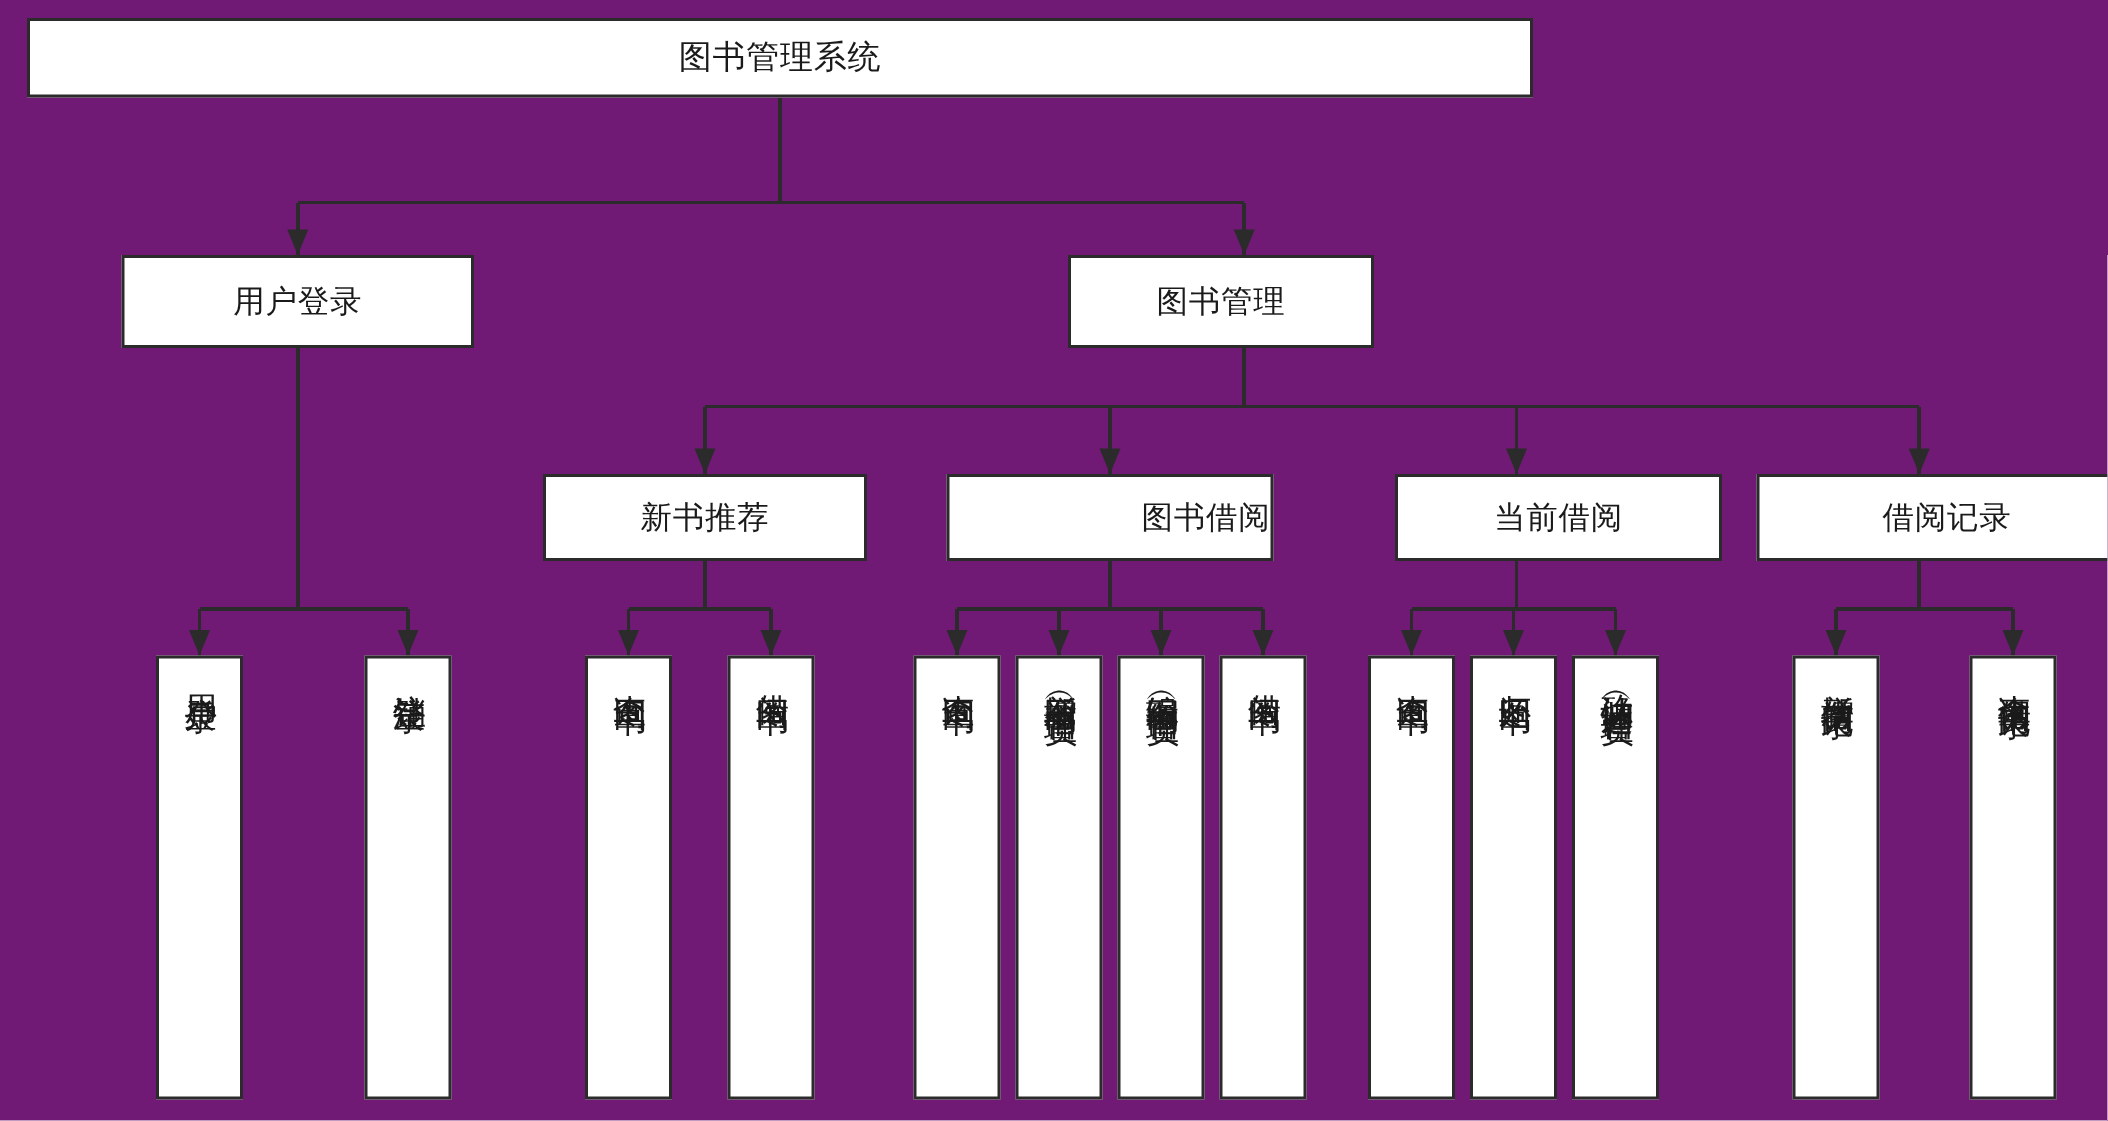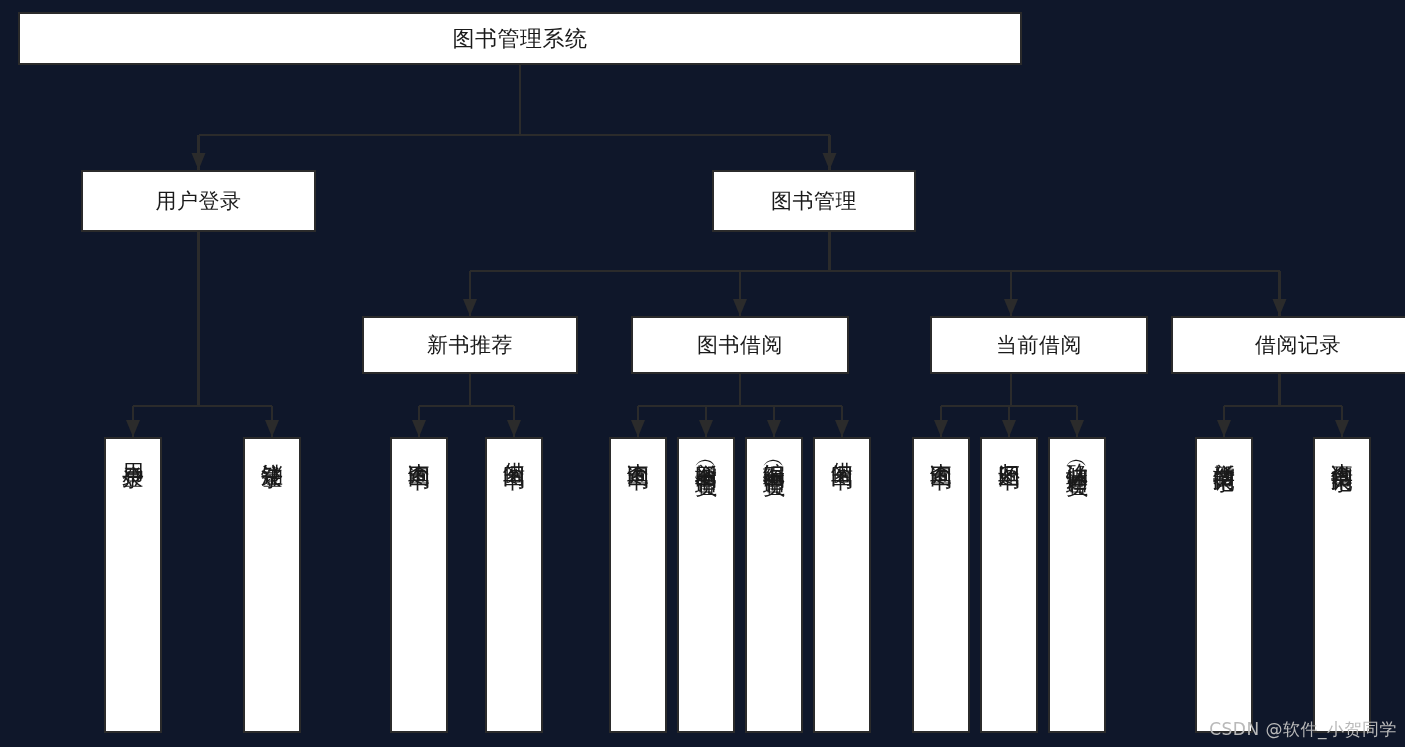--- a/index.html
+++ b/index.html
@@ -8,21 +8,21 @@
     padding: 0;
     background: #ffffff;
   }
   body {
     font-family: "DejaVu Sans", "Liberation Sans", sans-serif;
   }
   #canvas {
     position: relative;
     width: 1405px;
     height: 747px;
-    background: #0f172a;
+    background: #701a75;
     overflow: hidden;
   }
   #edges {
     position: absolute;
     left: 0;
     top: 0;
     width: 1405px;
     height: 747px;
     pointer-events: none;
   }
@@ -138,21 +138,21 @@
       </div>
       <div class="node horiz" style="left: 81px; top: 170px; width: 235px; height: 62px;">
         <span class="label">用户登录</span>
       </div>
       <div class="node horiz" style="left: 712px; top: 170px; width: 204px; height: 62px;">
         <span class="label">图书管理</span>
       </div>
       <div class="node horiz" style="left: 362px; top: 316px; width: 216px; height: 58px;">
         <span class="label">新书推荐</span>
       </div>
-      <div class="node horiz" style="left: 631px; top: 316px; width: 218px; height: 58px;">
+      <div class="node horiz" style="left: 631px; top: 316px; width: 218px; height: 58px; justify-content: flex-end;">
         <span class="label">图书借阅</span>
       </div>
       <div class="node horiz" style="left: 902px; top: 316px; width: 218px; height: 58px; margin-left: 28px;">
         <span class="label">当前借阅</span>
       </div>
       <div class="node horiz" style="left: 1171px; top: 316px; width: 254px; height: 58px;">
         <span class="label">借阅记录</span>
       </div>
       <div class="node vert" style="left: 104px; top: 437px; width: 58px; height: 296px;">
         <span class="label">用户登录</span>
@@ -187,14 +187,13 @@
       <div class="node vert" style="left: 1048px; top: 437px; width: 58px; height: 296px;">
         <span class="label">确认归还（管理员）</span>
       </div>
       <div class="node vert" style="left: 1195px; top: 437px; width: 58px; height: 296px;">
         <span class="label">新增借阅记录</span>
       </div>
       <div class="node vert" style="left: 1313px; top: 437px; width: 58px; height: 296px;">
         <span class="label">查询借阅记录</span>
       </div>
     </div>
-  <div id="watermark">CSDN @软件_小贺同学</div>
 </div>
 
 </body></html>

